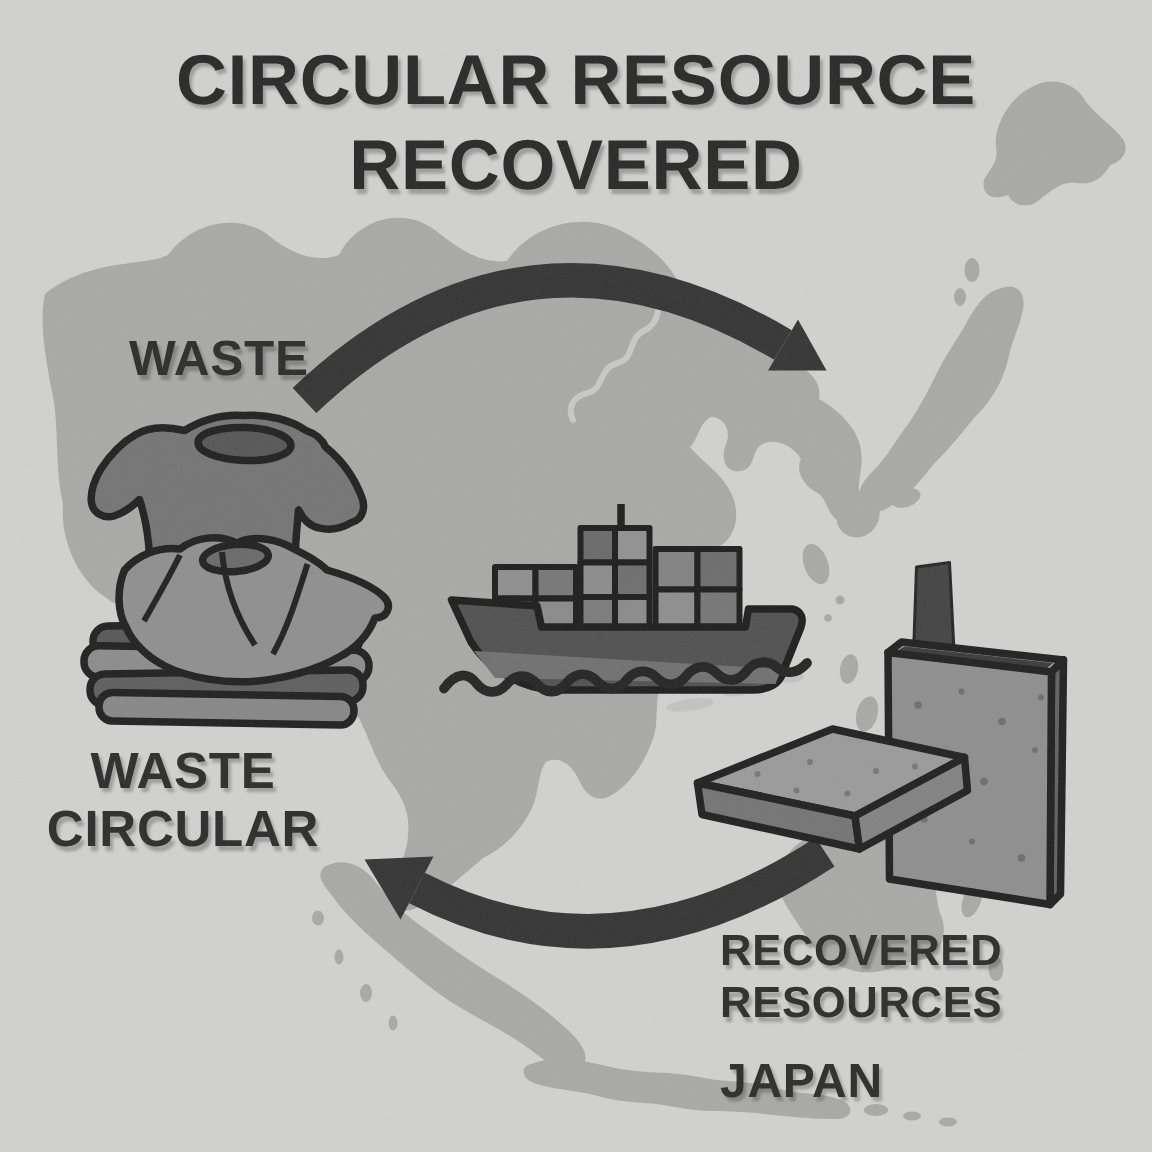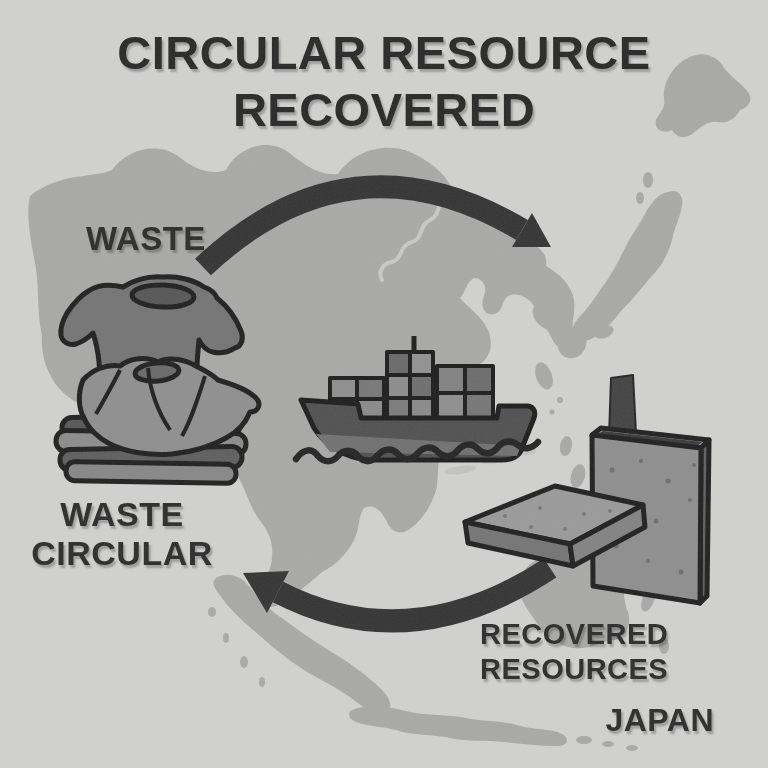--- a/index.html
+++ b/index.html
@@ -5,21 +5,21 @@
   html,body{margin:0;padding:0;background:#d2d2d0;}
   .stage{position:relative;width:768px;height:768px;overflow:hidden;
          font-family:"Liberation Sans","DejaVu Sans",sans-serif;}
   .stage svg{position:absolute;left:0;top:0;}
   .txt{position:absolute;font-weight:bold;color:#2b2b2b;
        text-shadow:2px 3px 2px rgba(35,35,35,.30);letter-spacing:.5px;}
   .title{left:0;right:0;top:24px;text-align:center;font-size:47px;line-height:57px;color:#272727;}
   .asia{left:86px;top:220px;font-size:33px;}
   .waste{left:6px;width:232px;top:495px;text-align:center;font-size:34px;line-height:39px;}
   .recovered{left:480px;width:234px;top:617px;font-size:29px;line-height:35px;}
-  .japan{left:480px;width:234px;top:702px;text-align:right;font-size:32px;}
+  .japan{left:480px;width:234px;top:702px;text-align:left;font-size:32px;}
   .grain{pointer-events:none;}
 </style>
 </head>
 <body>
 
 <div class="stage">
 
   <svg width="768" height="768" viewBox="0 0 768 768">
 
     <rect x="0" y="0" width="768" height="768" fill="#d2d2d0"></rect>

